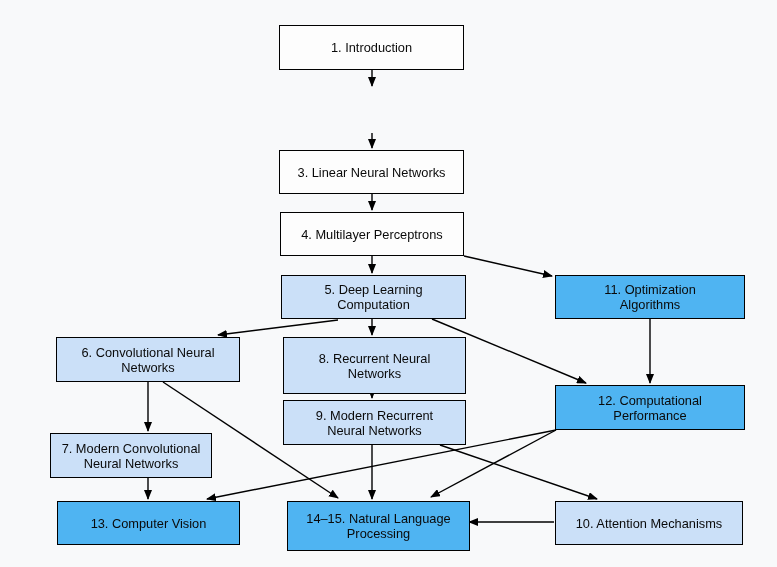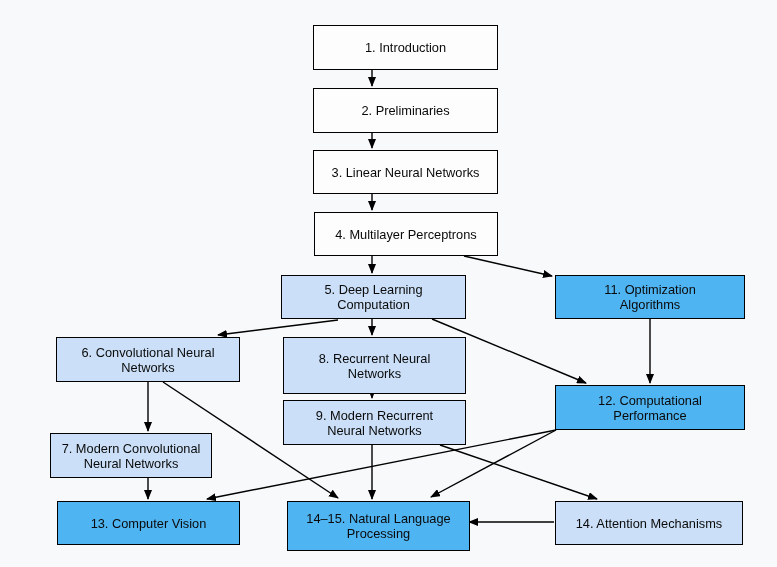--- a/index.html
+++ b/index.html
@@ -8,21 +8,21 @@
     font-family:"Liberation Sans",sans-serif;overflow:hidden;
   }
   #edges{position:absolute;left:0;top:0;width:777px;height:567px;}
   .edge{stroke:var(--arrow,#000);stroke-width:1.4;fill:none;}
   .node{
     position:absolute;box-sizing:border-box;border:1.6px solid #000;
     display:flex;align-items:center;justify-content:center;text-align:center;
     color:#0a0a0a;font-size:12.8px;line-height:15px;
   }
   .node .lbl{white-space:pre-line;padding:0 4px;}
-  .fill-white{background:var(--white,#fdfdfd);margin-left:34px;}
+  .fill-white{background:var(--white,#fdfdfd);}
   .fill-light{background:var(--light,#cbe0f8);}
   .fill-medium{background:var(--medium,#4fb4f2);}
 </style>
 </head>
 <body>
 
 <div id="stage">
 
   <svg id="edges" viewBox="0 0 777 567">
     <defs>
@@ -45,23 +45,20 @@
     <line class="edge" x1="372" y1="382" x2="372" y2="398" marker-end="url(#ah)"></line>
     <line class="edge" x1="372" y1="445" x2="372" y2="499" marker-end="url(#ah)"></line>
     <line class="edge" x1="440" y1="445" x2="597" y2="499" marker-end="url(#ah)"></line>
     <line class="edge" x1="556" y1="430" x2="207" y2="499" marker-end="url(#ah)"></line>
     <line class="edge" x1="556" y1="430" x2="431" y2="497" marker-end="url(#ah)"></line>
     <line class="edge" x1="554" y1="522" x2="469" y2="522" marker-end="url(#ah)"></line>
   </svg>
 
   <div class="node fill-white" style="left:279px;top:25px;width:185px;height:45px">
       <span class="lbl">1. Introduction</span>
-    </div>
-  <div class="node fill-white" style="left:279px;top:88px;width:185px;height:45px">
-      <span class="lbl">2. Preliminaries</span>
     </div>
   <div class="node fill-white" style="left:279px;top:150px;width:185px;height:44px">
       <span class="lbl">3. Linear Neural Networks</span>
     </div>
   <div class="node fill-white" style="left:280px;top:212px;width:184px;height:44px">
       <span class="lbl">4. Multilayer Perceptrons</span>
     </div>
   <div class="node fill-light" style="left:281px;top:275px;width:185px;height:44px">
       <span class="lbl">5. Deep Learning
 Computation</span>
@@ -91,16 +88,16 @@
 Neural Networks</span>
     </div>
   <div class="node fill-medium" style="left:57px;top:501px;width:183px;height:44px">
       <span class="lbl">13. Computer Vision</span>
     </div>
   <div class="node fill-medium" style="left:287px;top:501px;width:183px;height:50px">
       <span class="lbl">14–15. Natural Language
 Processing</span>
     </div>
   <div class="node fill-light" style="left:555px;top:501px;width:188px;height:44px">
-      <span class="lbl">14. Attention Mechanisms</span>
+      <span class="lbl">10. Attention Mechanisms</span>
     </div>
 
 </div>
 
 </body></html>

